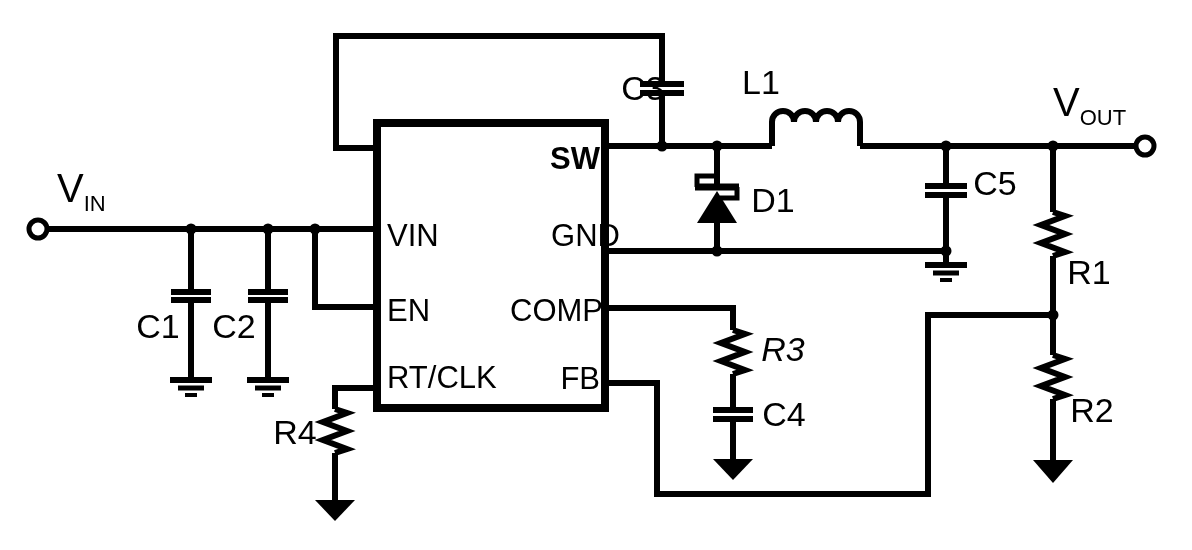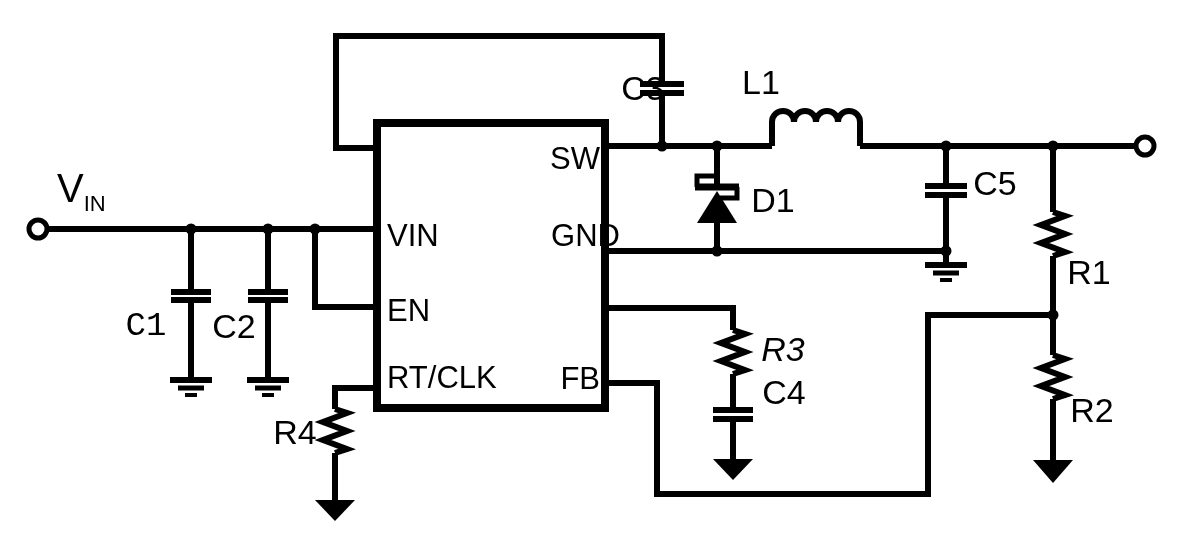--- a/index.html
+++ b/index.html
@@ -154,33 +154,35 @@
       </g>
 
       <circle cx="38" cy="229" r="9" fill="#ffffff" stroke-width="5"></circle>
       <circle cx="1145" cy="146" r="9" fill="#ffffff" stroke-width="5"></circle>
     </g>
   </svg>
 
   <div class="labels">
 
     <span class="term" style="left:57px; top:168px;"><span>V</span><sub>IN</sub></span>
+    <span class="term" style="left:1053px; top:82px;"><span>V</span><sub>OUT</sub></span>
 
     <span class="pin pin-l" style="left:387px; top:235px;">VIN</span>
     <span class="pin pin-l" style="left:387px; top:310px;">EN</span>
     <span class="pin pin-l" style="left:387px; top:377px;">RT/CLK</span>
 
-    <span class="pin pin-r" style="left:600px; top:158px;">SW</span>
+    <span class="pin pin-r" style="left:600px; top:158px;font-weight:bold;">SW</span>
     <span class="pin pin-r" style="left:600px; top:235px;margin-left:20px;">GND</span>
+    <span class="pin pin-r" style="left:603px; top:310px;">COMP</span>
     <span class="pin pin-r" style="left:600px; top:378px;">FB</span>
 
-    <span class="lbl" style="left:146px; top:326px;font-family:Liberation Mono, monospace;">C1</span>
+    <span class="lbl" style="left:158px; top:326px;">C1</span>
     <span class="lbl" style="left:234px; top:326px;">C2</span>
     <span class="lbl" style="left:643px; top:88px;">C3</span>
-    <span class="lbl" style="left:784px; top:392px;">C4</span>
+    <span class="lbl" style="left:784px; top:414px;">C4</span>
     <span class="lbl" style="left:995px; top:183px;">C5</span>
     <span class="lbl" style="left:1089px; top:272px;">R1</span>
     <span class="lbl" style="left:1092px; top:410px;">R2</span>
     <span class="lbl" style="left:783px; top:349px;font-style:italic;">R3</span>
     <span class="lbl" style="left:295px; top:432px;">R4</span>
     <span class="lbl" style="left:761px; top:82px;">L1</span>
     <span class="lbl" style="left:773px; top:200px;">D1</span>
   </div>
 
 </div>

